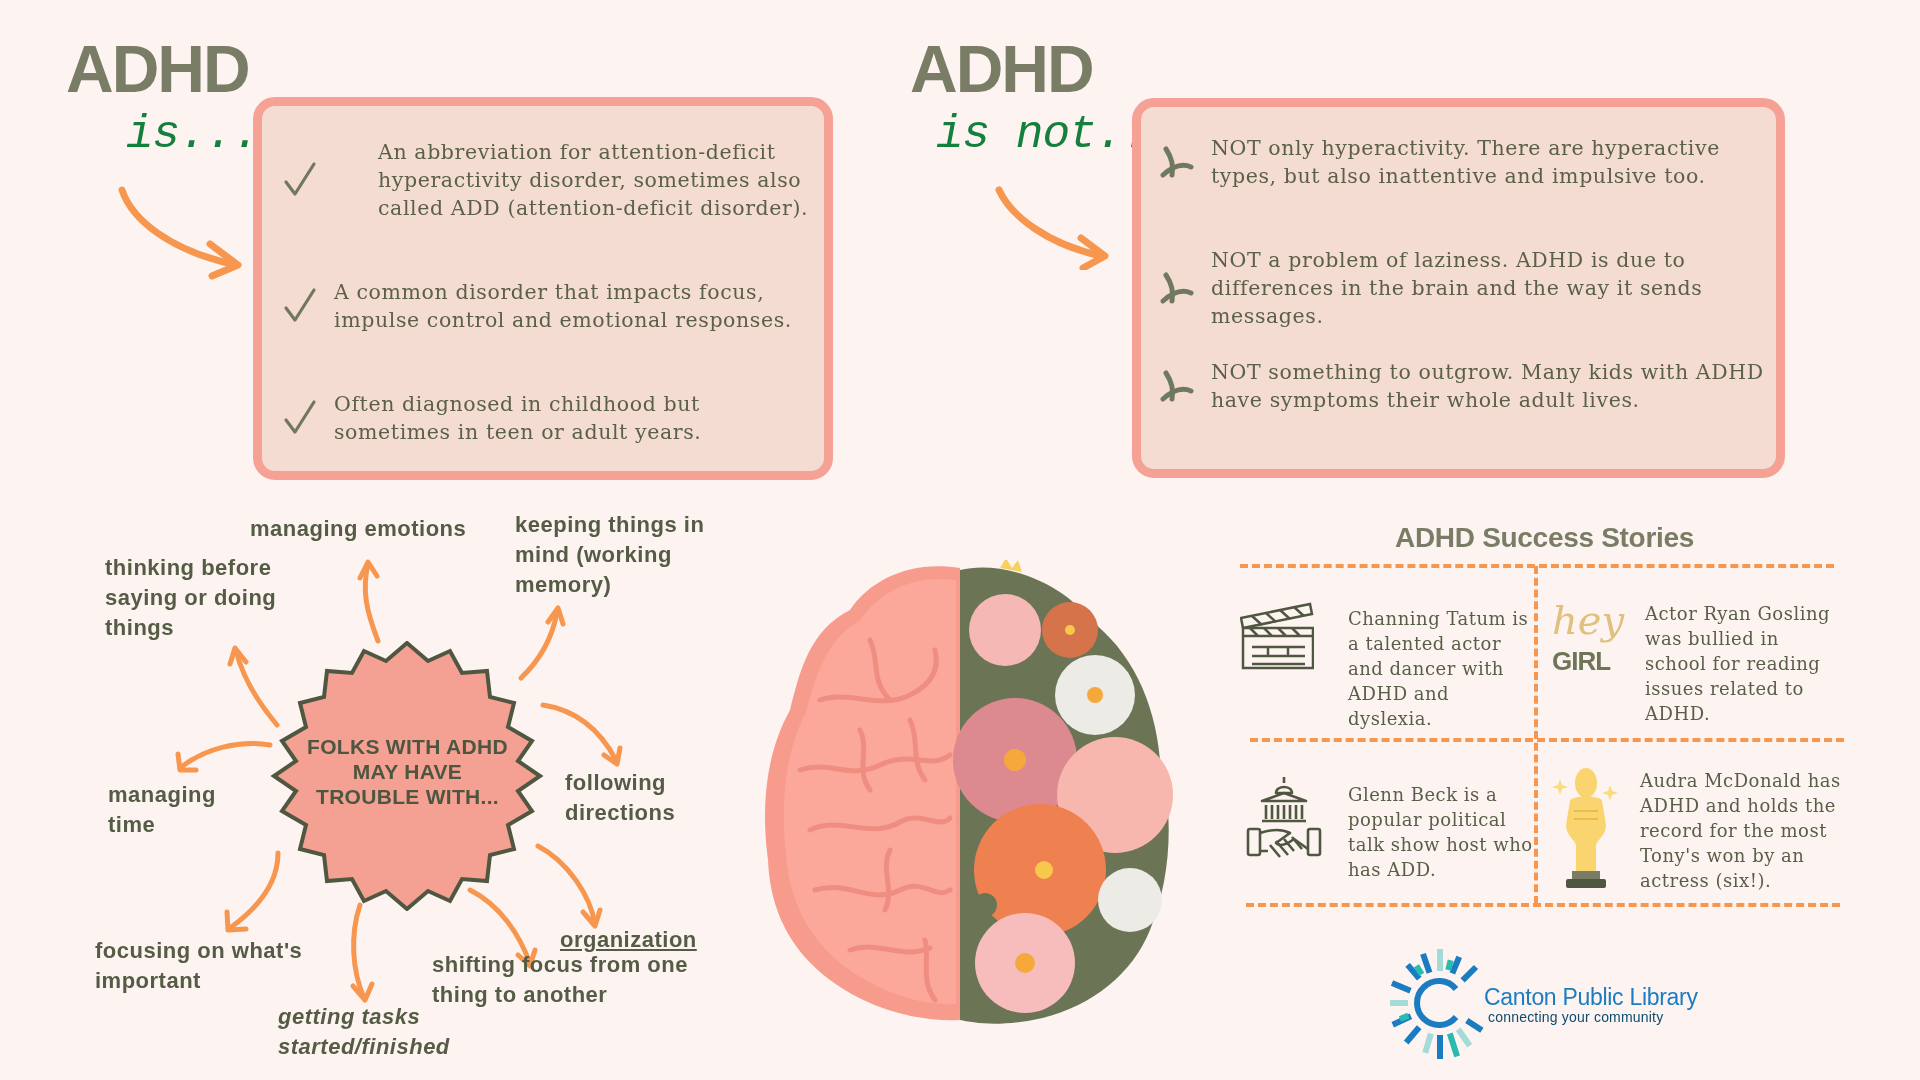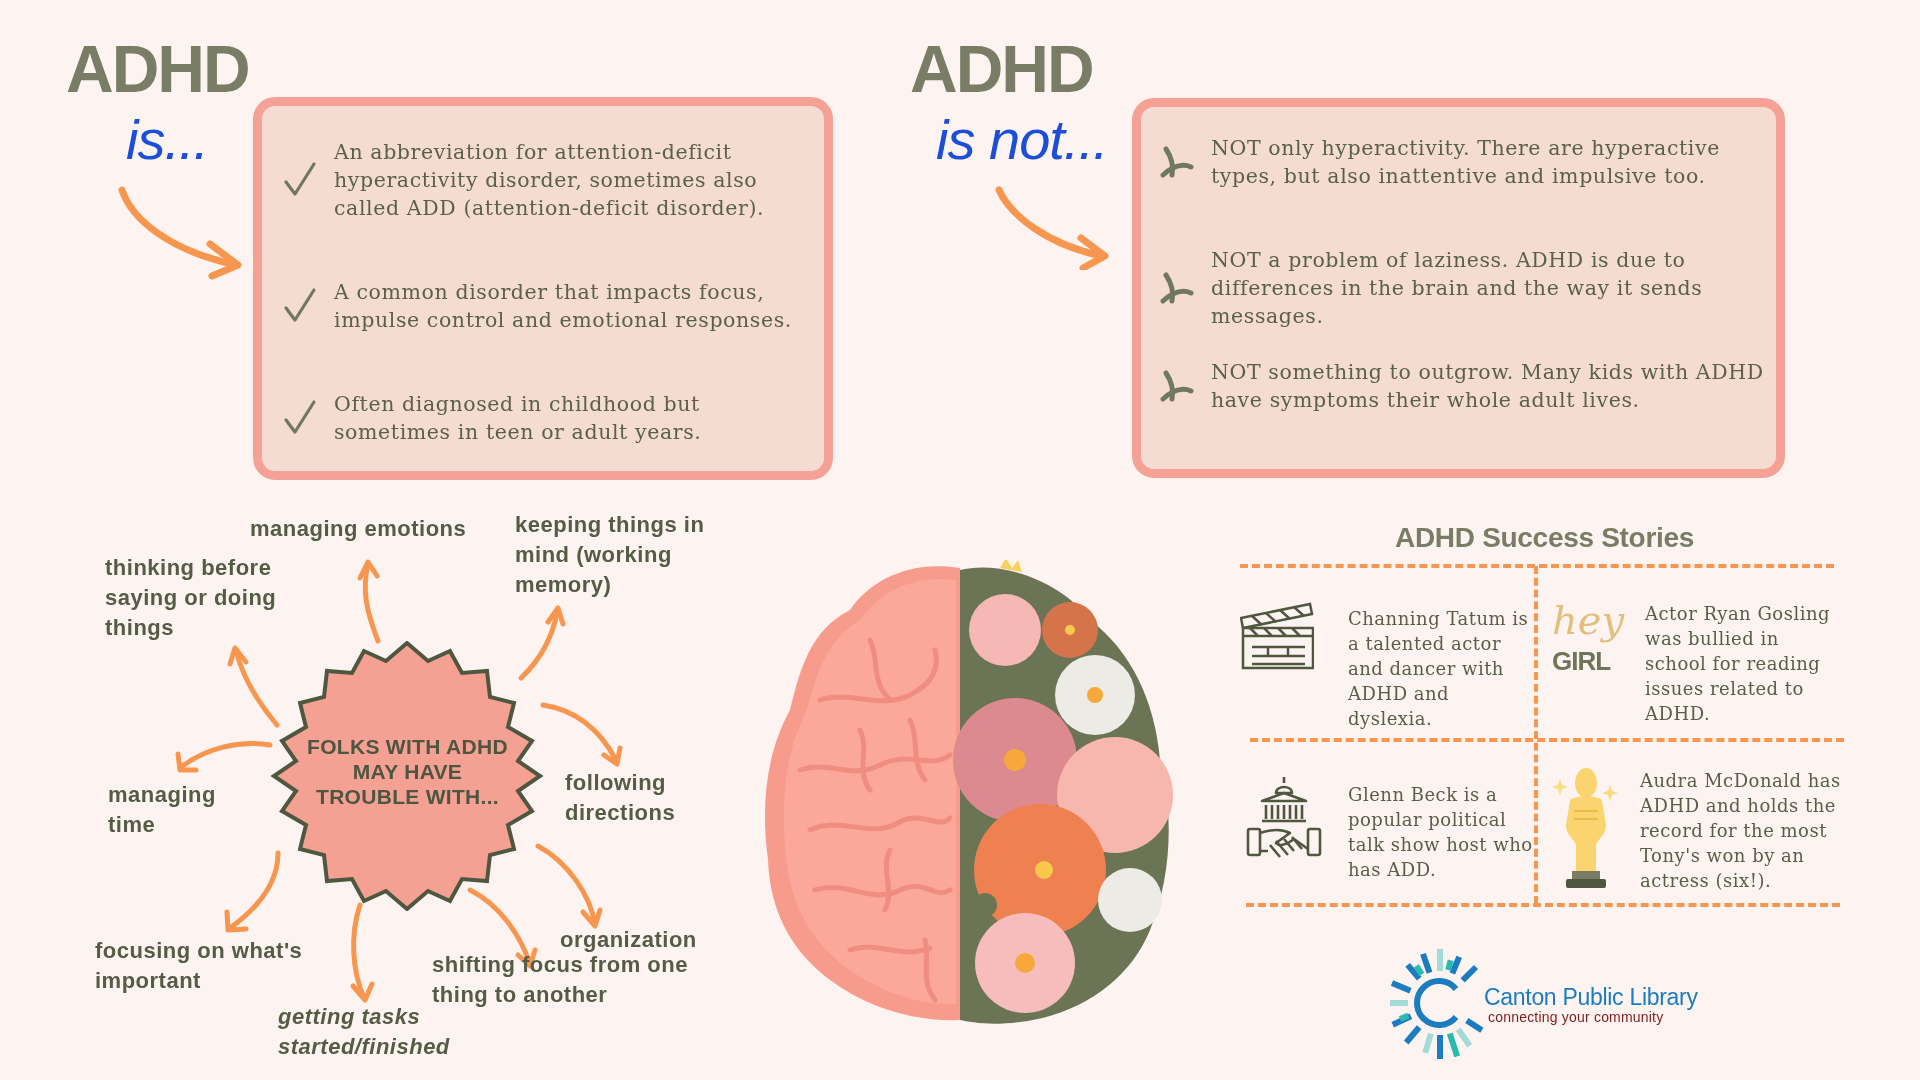--- a/index.html
+++ b/index.html
@@ -1,46 +1,46 @@
 <!DOCTYPE html>
 <html><head>
 <meta charset="utf-8">
 <style>
   * { box-sizing: border-box; margin: 0; padding: 0; }
   html, body { width: 1920px; height: 1080px; overflow: hidden; }
   body { background: #fdf4f1; position: relative; font-family: "DejaVu Serif", serif; color: #4f5740; }
   .abs { position: absolute; }
   .big-title { font-family: "Liberation Sans", sans-serif; font-weight: bold; font-size: 66px; color: #7a7d65; letter-spacing: -2px; line-height: 1; }
-  .script { font-family: Liberation Sans, sans-serif; font-style: italic; font-size: 56px; color: #1d4ed8; letter-spacing: -1px; line-height: 1; }
+  .script { font-family: Liberation Mono, monospace; font-style: italic; font-size: 46px; color: #15803d; letter-spacing: -1px; line-height: 1; }
   .box { background: #f4dcd2; border: 9px solid #f5a195; border-radius: 22px; }
   .item { position: absolute; display: flex; align-items: center; }
   .item .mark { width: 44px; flex: 0 0 44px; display: flex; justify-content: center; color: #717860; }
   .item .txt { font-family: "DejaVu Serif", serif; font-size: 20.5px; line-height: 28px; color: #5b6049; letter-spacing: 0.6px; padding-left: 12px; }
   .mm { position: absolute; font-family: "Liberation Sans", sans-serif; font-weight: bold; font-size: 22px; line-height: 30px; color: #555c45; letter-spacing: 0.5px; }
   .burst-text { position: absolute; font-family: "Liberation Sans", sans-serif; font-weight: bold; font-size: 21px; line-height: 25px; color: #4d5640; text-align: center; letter-spacing: 0.3px; }
   .ss-title { font-family: "Liberation Sans", sans-serif; font-weight: bold; font-size: 28px; color: #7a7d65; letter-spacing: -0.3px; }
   .ss-text { position: absolute; font-family: "DejaVu Serif", serif; font-size: 18px; line-height: 25px; color: #585e48; letter-spacing: 0.5px; margin-top: 8px; }
   .dash-h { position: absolute; height: 0; border-top: 4px dashed #f7964f; }
   .dash-v { position: absolute; width: 0; border-left: 4px dashed #f7964f; }
   .logo-name { font-family: "Liberation Sans", sans-serif; font-size: 23px; color: #1b7cc1; letter-spacing: -0.3px; line-height: 1; }
-  .logo-tag { font-family: "Liberation Sans", sans-serif; font-size: 14px; color: #7f1d1d; letter-spacing: 0.2px; line-height: 1; }
+  .logo-tag { font-family: "Liberation Sans", sans-serif; font-size: 14px; color: #0c4a6e; letter-spacing: 0.2px; line-height: 1; }
 </style>
 </head>
 <body>
 
 <div class="abs big-title" style="left:66px; top:36px;">ADHD</div>
 <div class="abs script" style="left:126px; top:112px;">is...</div>
 <svg class="abs" style="left:110px; top:180px;" width="140" height="100" viewBox="0 0 140 100">
   <path d="M12 10 C 22 40, 60 70, 122 84" fill="none" stroke="#f7964f" stroke-width="7" stroke-linecap="round"></path>
   <path d="M100 64 L 128 85 L 102 96" fill="none" stroke="#f7964f" stroke-width="7" stroke-linecap="round" stroke-linejoin="round"></path>
 </svg>
 
 <div class="abs box" style="left:253px; top:97px; width:580px; height:383px;"></div>
 
-<div class="item" style="left:278px; top:138px; width:540px;">
+<div class="item" style="left:278px; top:138px; width:540px;gap:44px;">
   <span class="mark">
     <svg width="36" height="40" viewBox="0 0 36 40">
         <path d="M4 22 L13 34 L32 4" fill="none" stroke="#717860" stroke-width="3.2" stroke-linecap="round" stroke-linejoin="round"></path>
       </svg>
   </span>
   <span class="txt">An abbreviation for attention-deficit hyperactivity disorder, sometimes also called ADD (attention-deficit disorder).</span>
 </div>
 <div class="item" style="left:278px; top:278px; width:540px;">
   <span class="mark">
     <svg width="36" height="40" viewBox="0 0 36 40">
@@ -131,21 +131,21 @@
   <polygon id="burst" fill="#f4a093" stroke="#4f5740" stroke-width="4" stroke-linejoin="miter" points="145,2 166,20 188,10 200,32 225,30 228,56 252,62 246,86 270,100 256,120 278,135 256,150 270,170 246,184 252,208 228,214 225,240 200,238 188,260 166,250 145,268 124,250 102,260 90,238 65,240 62,214 38,208 44,184 20,170 34,150 12,135 34,120 20,100 44,86 38,62 62,56 65,30 90,32 102,10 124,20"></polygon>
 </svg>
 <div class="burst-text" style="left:300px; top:734px; width:215px;">FOLKS WITH ADHD MAY HAVE TROUBLE WITH...</div>
 
 <div class="mm" style="left:250px; top:514px; width:225px;">managing emotions</div>
 <div class="mm" style="left:515px; top:510px; width:210px;">keeping things in mind (working memory)</div>
 <div class="mm" style="left:105px; top:553px; width:180px;">thinking before saying or doing things</div>
 <div class="mm" style="left:108px; top:780px; width:125px;">managing time</div>
 <div class="mm" style="left:565px; top:768px; width:125px;">following directions</div>
 <div class="mm" style="left:95px; top:936px; width:215px;">focusing on what's important</div>
-<div class="mm" style="left:560px; top:925px; width:148px;">organization</div>
+<div class="mm" style="left:560px; top:925px; width:148px;text-decoration:underline;">organization</div>
 <div class="mm" style="left:278px; top:1002px; width:188px;font-style:italic;">getting tasks started/finished</div>
 <div class="mm" style="left:432px; top:950px; width:260px;">shifting focus from one thing to another</div>
 
 <svg class="abs" style="left:760px; top:560px;" width="420" height="466" viewBox="0 0 420 466">
 
   <path d="M200 8 C 150 0, 110 20, 90 50 C 50 70, 40 110, 30 150 C 8 190, 0 240, 8 300 C 10 350, 30 390, 70 420 C 110 450, 160 462, 200 460 Z" fill="#f79b8c"></path>
   <path d="M196 20 C 150 14, 118 34, 100 60 C 66 80, 56 116, 46 152 C 26 190, 20 240, 26 296 C 30 342, 48 378, 84 406 C 120 432, 160 446, 196 444 Z" fill="#fba79a"></path>
   <g fill="none" stroke="#ef8e80" stroke-width="5" stroke-linecap="round">
     <path d="M60 140 C 90 130, 120 150, 150 135 C 170 125, 180 110, 175 90"></path>
     <path d="M40 210 C 70 200, 90 220, 120 205 C 150 190, 170 210, 190 195"></path>

